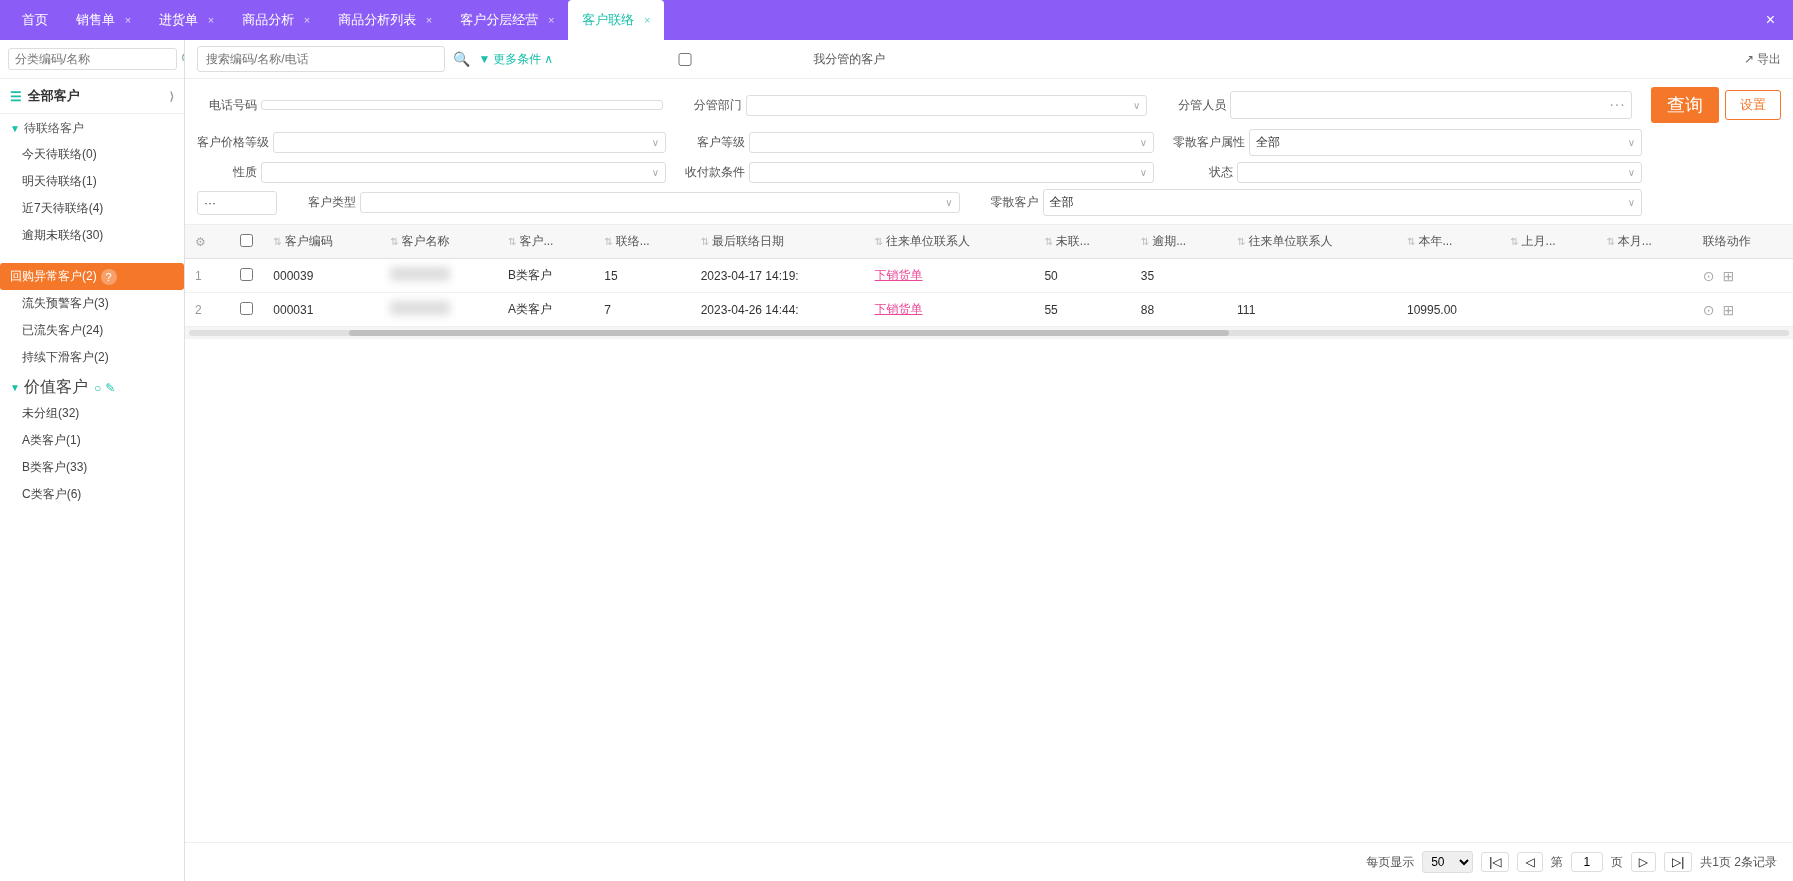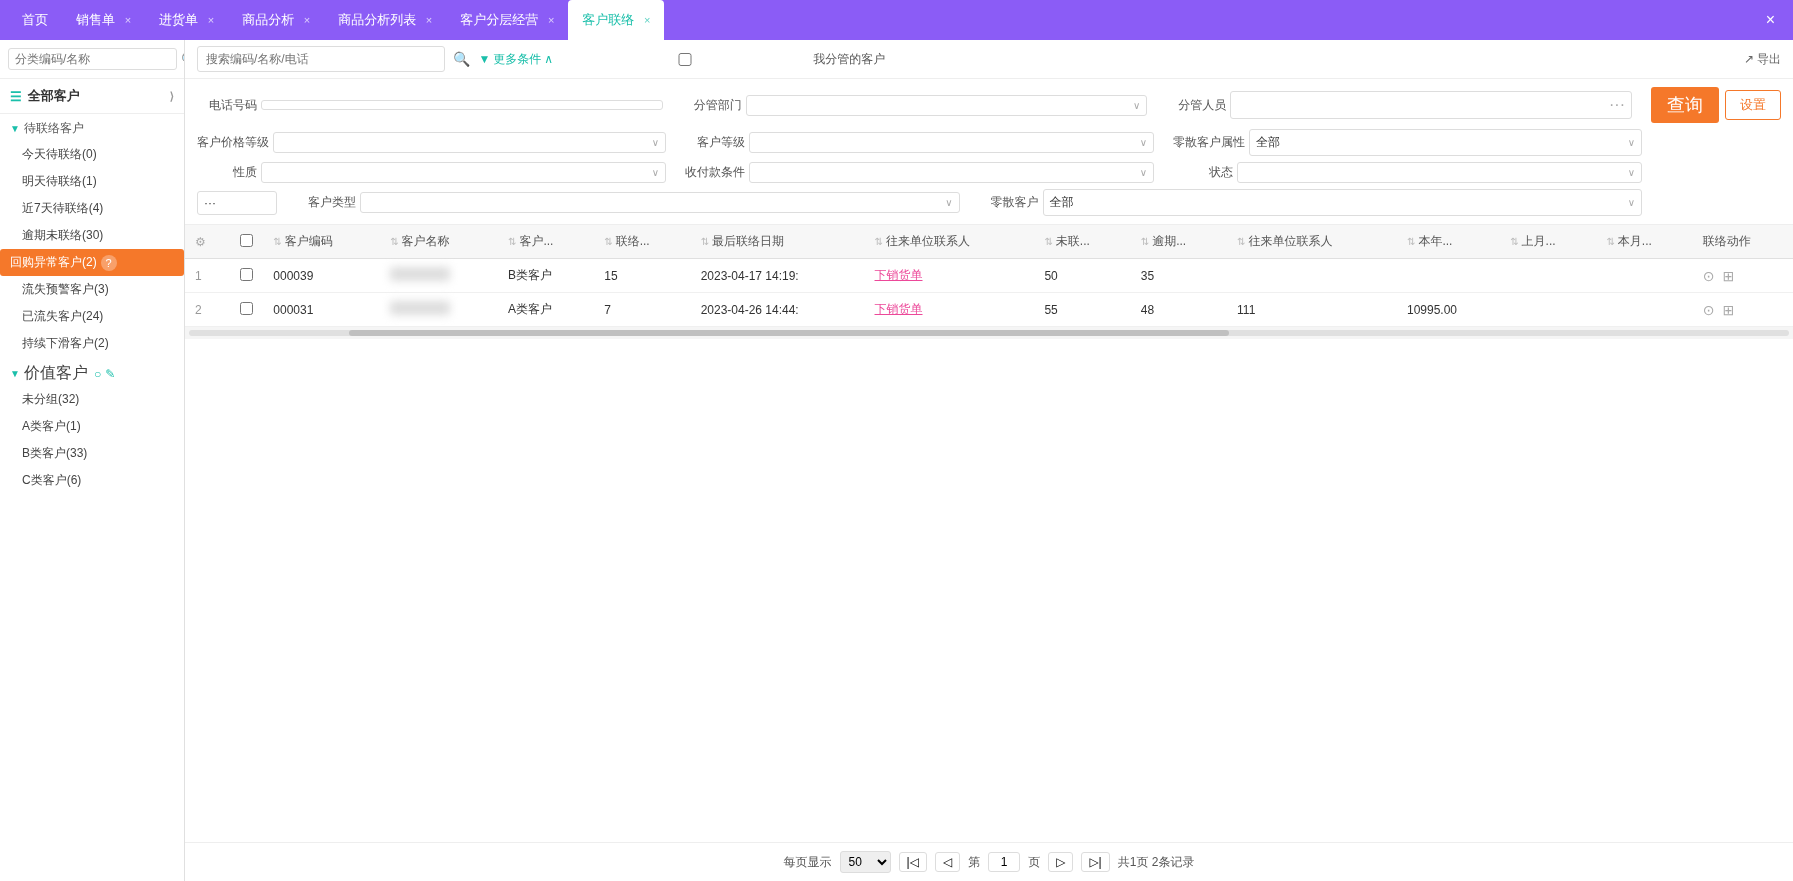--- a/index.html
+++ b/index.html
@@ -40,21 +40,21 @@
     }
     .sidebar-section-header .collapse-btn { margin-left: auto; color: #999; font-size: 11px; }
     .sidebar-tree { flex: 1; overflow-y: auto; }
     .sidebar-group-label {
       display: flex; align-items: center; padding: 6px 10px 4px 10px; font-size: 12px; color: #555; cursor: pointer;
     }
     .sidebar-group-label .arrow { margin-right: 4px; font-size: 10px; color: #1abfaa; }
     .sidebar-item {
       padding: 5px 10px 5px 22px; font-size: 12px; color: #444; cursor: pointer; white-space: nowrap;
     }
-    .sidebar-item.active-orange { background: #f5782a; color: #fff; border-radius: 3px; }
+    .sidebar-item.active-orange { background: #f5782a; color: #fff; border-radius: 3px; margin-top: 14px; }
     .sidebar-group-edit { display: flex; align-items: center; padding: 6px 10px 2px 10px; }
     .sidebar-group-edit span { font-size: 16px; color: #444; }
     .sidebar-group-edit .icon { margin-left: 6px; color: #1abfaa; cursor: pointer; font-size: 12px; }
 
     
     .content { flex: 1; display: flex; flex-direction: column; overflow: hidden; background: #f5f5f5; }
 
     
     .filter-bar {
       background: #fff; padding: 6px 12px; border-bottom: 1px solid #eee; display: flex; align-items: center; gap: 8px;
@@ -107,21 +107,21 @@
     }
     .settings-icon { color: #aaa; cursor: pointer; }
     .checkbox-col { width: 30px; }
     .link-text { color: #ec4899; cursor: pointer; text-decoration: underline; }
     .action-icons { display: flex; gap: 8px; align-items: center; }
     .action-icon { color: #aaa; cursor: pointer; font-size: 14px; }
     .row-num { color: #999; }
 
     
     .pagination {
-      display: flex; align-items: center; justify-content: center; padding: 8px 16px;
+      display: flex; align-items: center; justify-content: flex-end; padding: 8px 16px;
       background: #fff; border-top: 1px solid #eee; gap: 8px; font-size: 12px; color: #555;
     }
     .pagination select {
       border: 1px solid #ddd; border-radius: 3px; padding: 2px 4px; font-size: 12px; outline: none;
     }
     .pagination .page-btn {
       border: 1px solid #ddd; background: #fff; border-radius: 3px; padding: 2px 7px; cursor: pointer; font-size: 12px;
     }
     .pagination .page-input {
       border: 1px solid #ddd; border-radius: 3px; width: 32px; text-align: center; padding: 2px 4px; font-size: 12px;
@@ -394,21 +394,21 @@
           <tr>
             <td><span class="row-num">2</span></td>
             <td><input type="checkbox" style=""></td>
             <td>000031</td>
             <td><span class="blurred"></span></td>
             <td>A类客户</td>
             <td>7</td>
             <td>2023-04-26 14:44:</td>
             <td><span class="link-text">下销货单</span></td>
             <td>55</td>
-            <td>48</td>
+            <td>88</td>
             <td>111</td>
             <td>10995.00</td>
             <td></td>
             <td></td>
             <td>
               <div class="action-icons">
                 <span class="action-icon">⊙</span>
                 <span class="action-icon">⊞</span>
               </div>
             </td>

